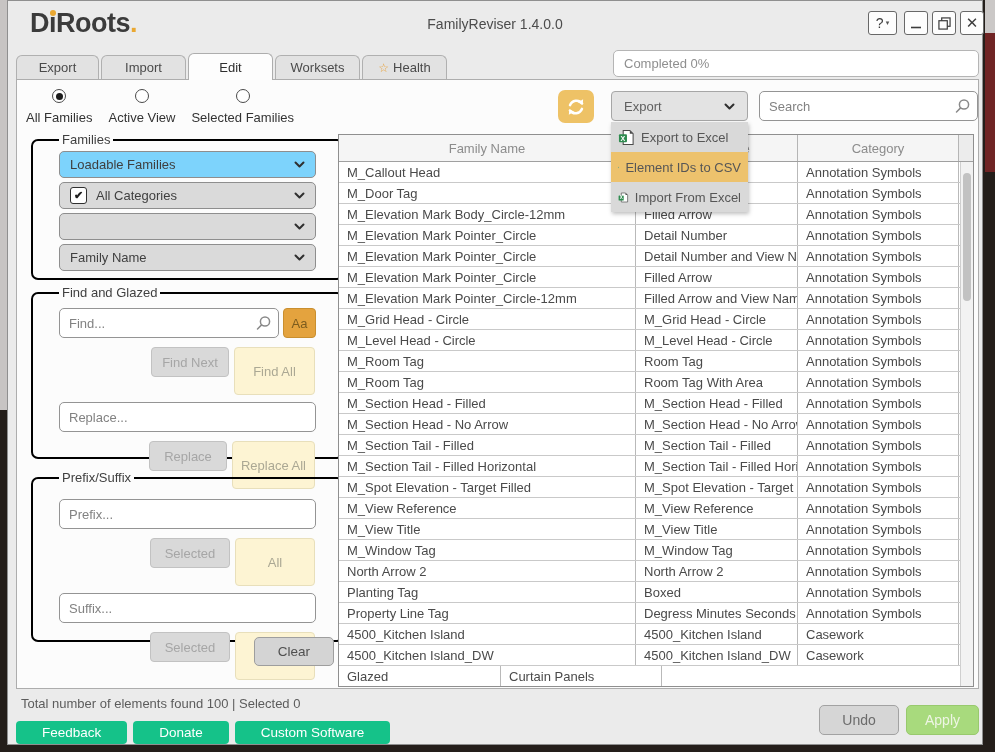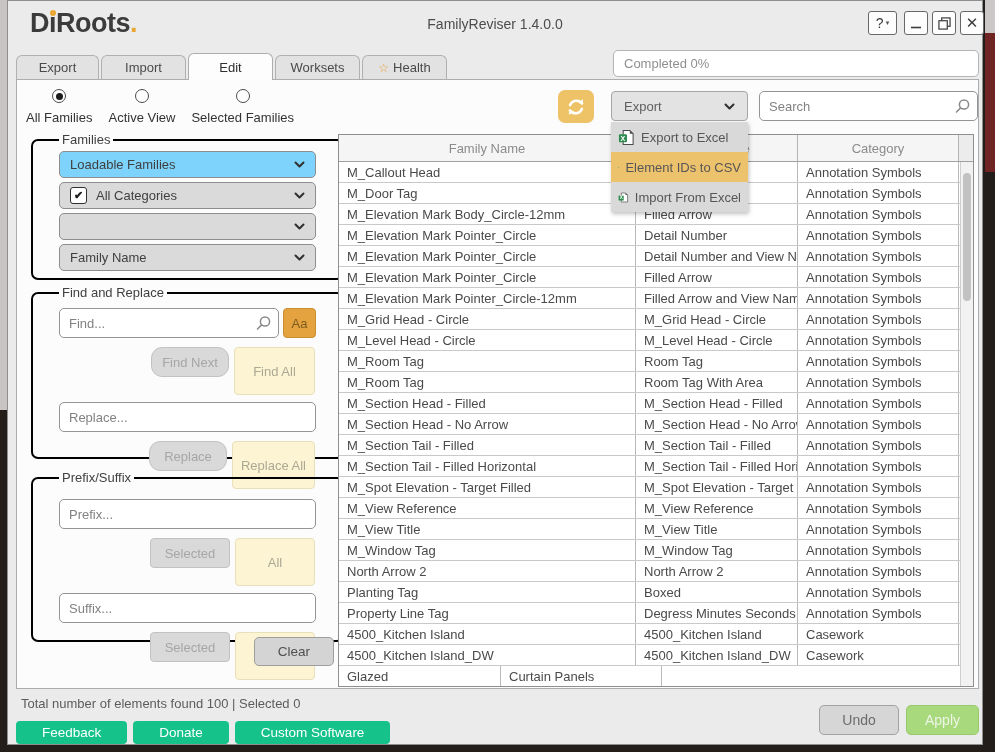--- a/index.html
+++ b/index.html
@@ -105,21 +105,21 @@
   .frow { display:flex; gap:4px; margin-top:6px; align-items:center; }
   .grow { flex:1; }
   .btn {
     border-radius:4px; font-size:13px; font-family:"Liberation Sans", sans-serif;
     display:flex; align-items:center; justify-content:center; padding:0;
   }
   .btn-aa { width:33px; height:30px; background:#e4a33e; border:1px solid #c98f2f; color:#7c5c1e; }
   .btnrow { display:flex; justify-content:flex-end; gap:5px; margin-top:9px; margin-right:1px; }
   .btn-gray  { background:#d9d9d9; border:1px solid #c2c2c2; color:#a6a6a6; height:30px; }
   .btn-cream { background:#fdf4d3; border:1px solid #e8dfbb; color:#aba894; height:48px; }
-  .w78 { width:78px;border-radius:11px; } .w81 { width:81px; } .w83 { width:83px; } .w80 { width:80px; }
+  .w78 { width:78px; } .w81 { width:81px; } .w83 { width:83px; } .w80 { width:80px; }
   .mt7 { margin-top:7px; } .mt12 { margin-top:12px; }
 
   .btn-clear {
     position:absolute; left:246px; top:636px; width:80px; height:29px; background:#d4d4d4;
     border:1px solid #9e9e9e; border-radius:5px; color:#4f4f4f; font-size:13.5px; z-index:2;
   }
 
   
   .table { position:absolute; left:330px; top:133px; width:636px; height:553px; border:1px solid #8f8f8f; background:#fff; z-index:2; }
   .thead { display:flex; height:27px; background:#f5f5f5; border-bottom:1px solid #a0a0a0; }
@@ -283,21 +283,21 @@
     </div>
     <div class="dd">
       <span>Family Name</span>
       <svg width="11" height="7" viewBox="0 0 11 7">
           <path d="M1.5 1.5 L5.5 5.5 L9.5 1.5" fill="none" stroke="#2f2f2f" stroke-width="2" stroke-linecap="round" stroke-linejoin="round"></path>
         </svg>
     </div>
   </fieldset>
 
   <fieldset id="fs-find">
-    <legend>Find and Replace</legend>
+    <legend>Find and Glazed</legend>
     <div class="frow">
       <span class="input-wrap grow">
         <input class="tb" placeholder="Find..." style="">
         <svg class="mag" width="17" height="17" viewBox="0 0 17 17">
             <circle cx="10" cy="7" r="4.6" fill="none" stroke="#8a8a8a" stroke-width="1.5"></circle>
             <line x1="6.6" y1="10.4" x2="2.5" y2="14.5" stroke="#8a8a8a" stroke-width="1.5" stroke-linecap="round"></line>
           </svg>
       </span>
       <button class="btn btn-aa">Aa</button>
     </div>

